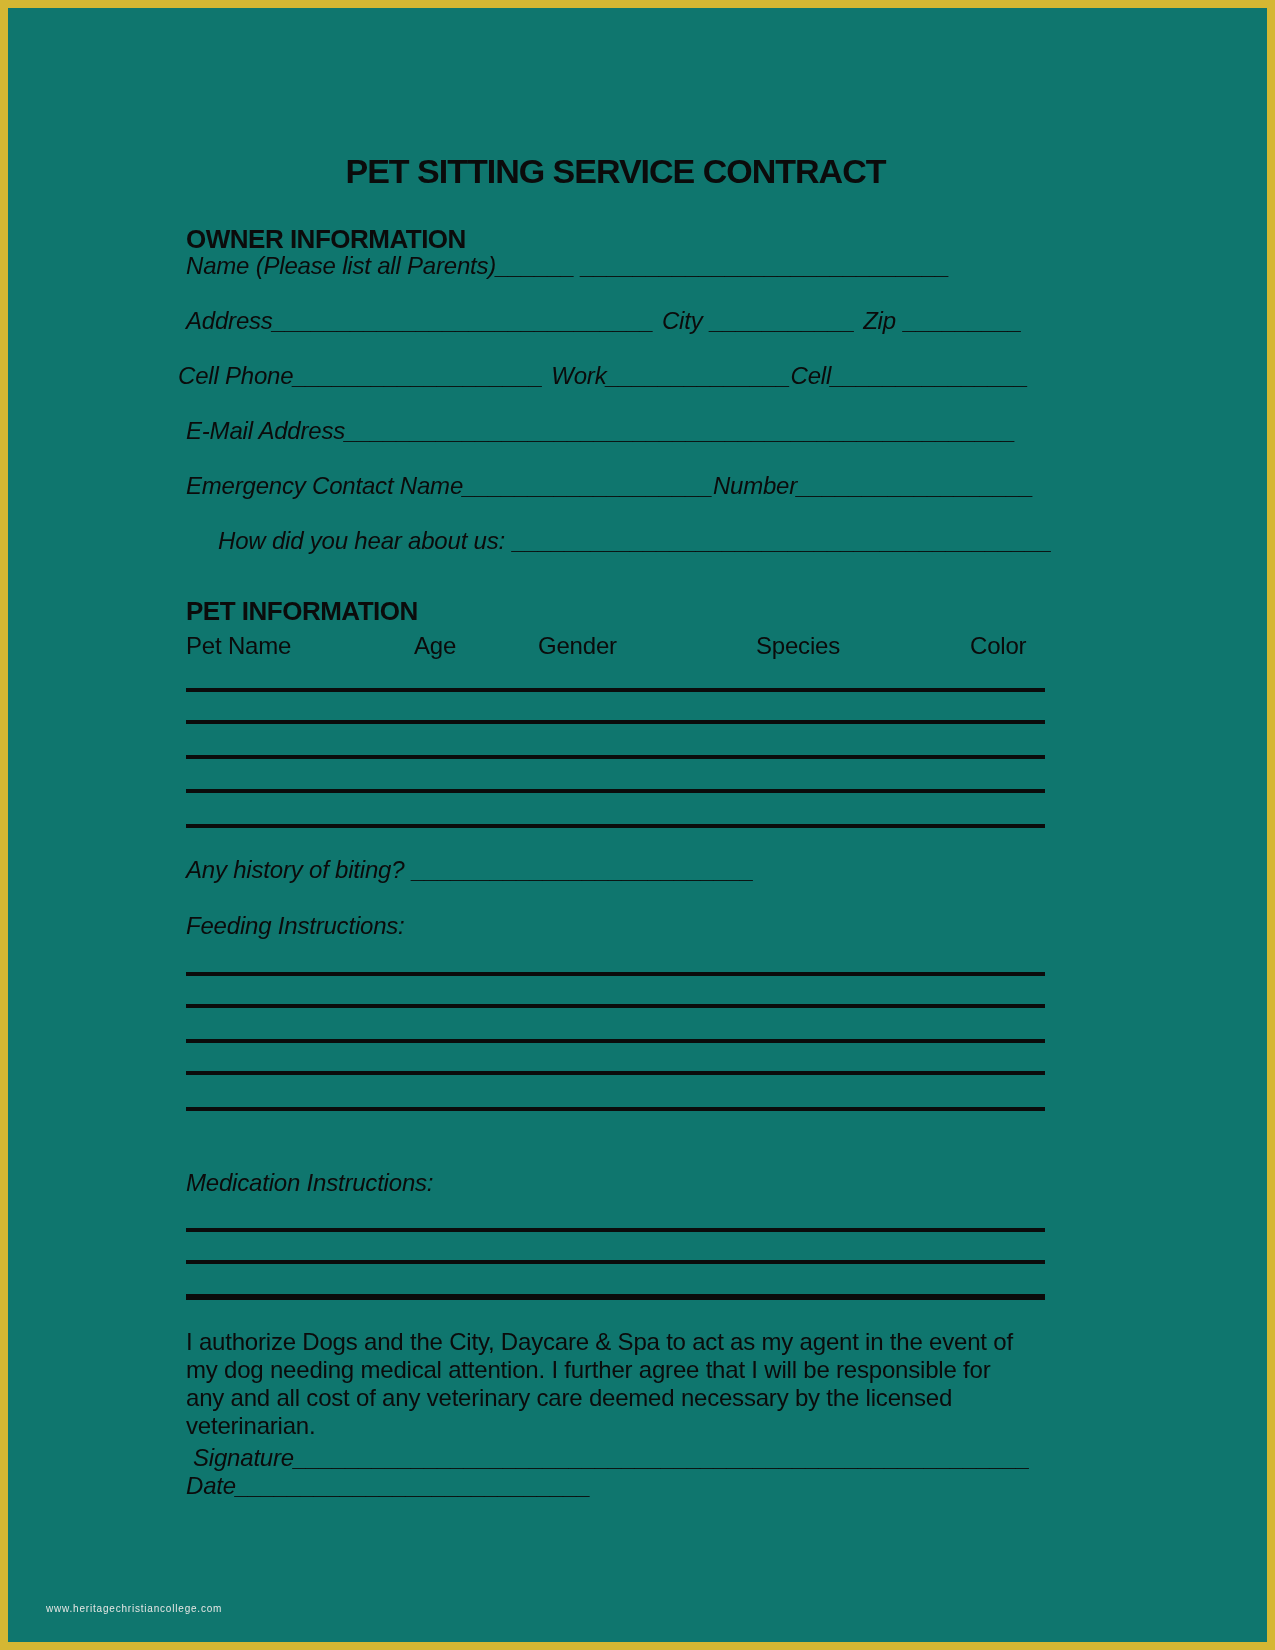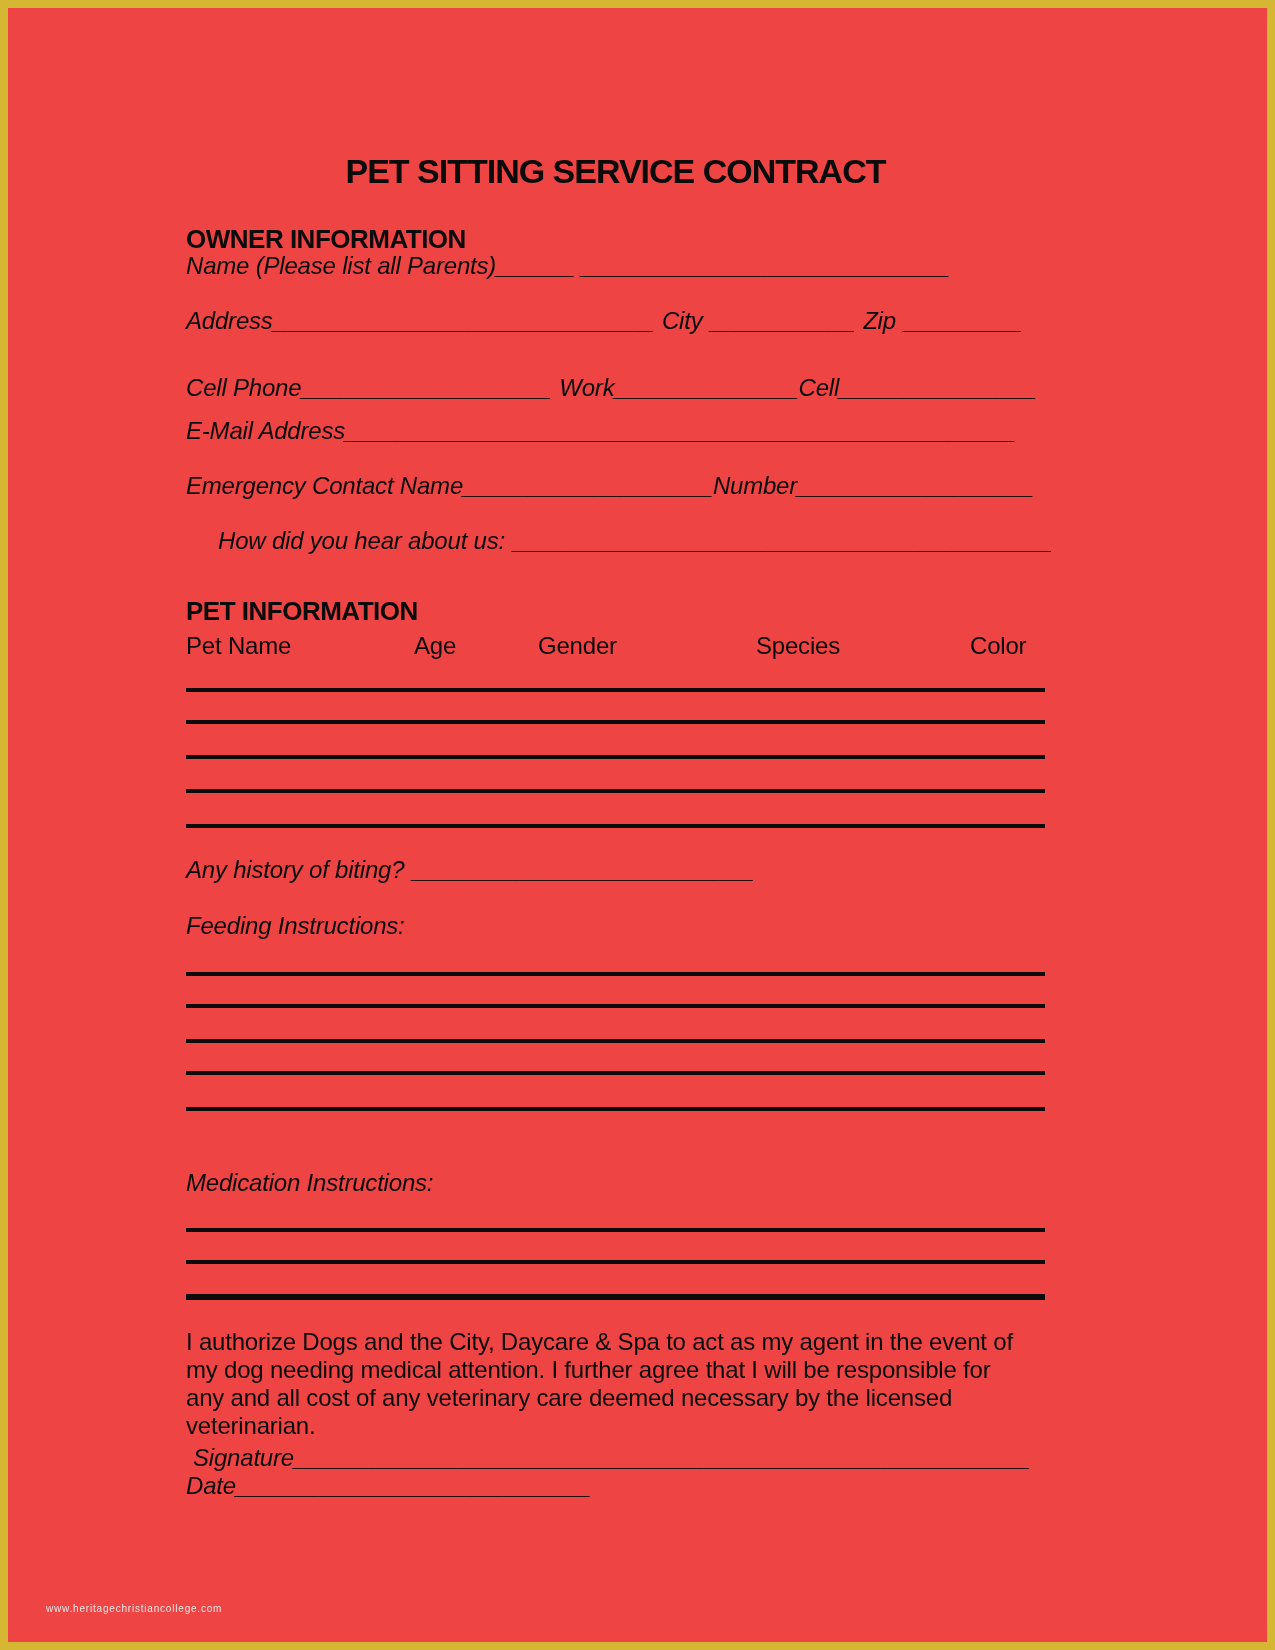--- a/index.html
+++ b/index.html
@@ -1,21 +1,21 @@
 <!DOCTYPE html>
 <html><head>
 <meta charset="utf-8">
 <style>
   html,body{margin:0;padding:0;background:#fff;}
   .page{
     position:relative;
     width:1275px;height:1650px;
     box-sizing:border-box;
     border:8px solid #d5b733;
-    background:#ef4444;
+    background:#0f766e;
     font-family:"Liberation Sans","DejaVu Sans",sans-serif;
     color:#0b0b0b;
     overflow:hidden;
   }
   .abs{position:absolute;white-space:nowrap;line-height:1;}
   .title{
     left:178px;top:146px;width:859px;
     text-align:center;font-size:34px;font-weight:bold;letter-spacing:-1px;
   }
   .heading{font-size:26px;font-weight:bold;letter-spacing:-0.5px;}
@@ -36,21 +36,21 @@
 <div class="page">
 
   <div class="abs title">PET SITTING SERVICE CONTRACT</div>
 
   <div class="abs heading" style="left:178px;top:218px;">OWNER INFORMATION</div>
 
   <div class="abs row" style="left:178px;top:246px;"><span>Name (Please list all Parents)</span><span>______ ____________________________</span></div>
 
   <div class="abs row" style="left:178px;top:301px;"><span>Address</span><span>_____________________________</span><span class="gap">City</span><span class="gap">___________</span><span class="gap">Zip</span><span class="gap">_________</span></div>
 
-  <div class="abs row" style="left:178px;top:356px;margin-top:12px;"><span>Cell Phone</span><span>___________________</span><span class="gap">Work</span><span>______________</span><span>Cell</span><span>_______________</span></div>
+  <div class="abs row" style="left:170px;top:356px;"><span>Cell Phone</span><span>___________________</span><span class="gap">Work</span><span>______________</span><span>Cell</span><span>_______________</span></div>
 
   <div class="abs row" style="left:178px;top:411px;"><span>E-Mail Address</span><span>___________________________________________________</span></div>
 
   <div class="abs row" style="left:178px;top:466px;"><span>Emergency Contact Name</span><span>___________________</span><span>Number</span><span>__________________</span></div>
 
   <div class="abs row" style="left:178px;top:521px;margin-left:32px;"><span>How did you hear about us:</span><span class="gap">_________________________________________</span></div>
 
   <div class="abs heading" style="left:178px;top:590px;">PET INFORMATION</div>
 
   <div class="abs" style="left:0;top:626px;width:1275px;height:26px;">

